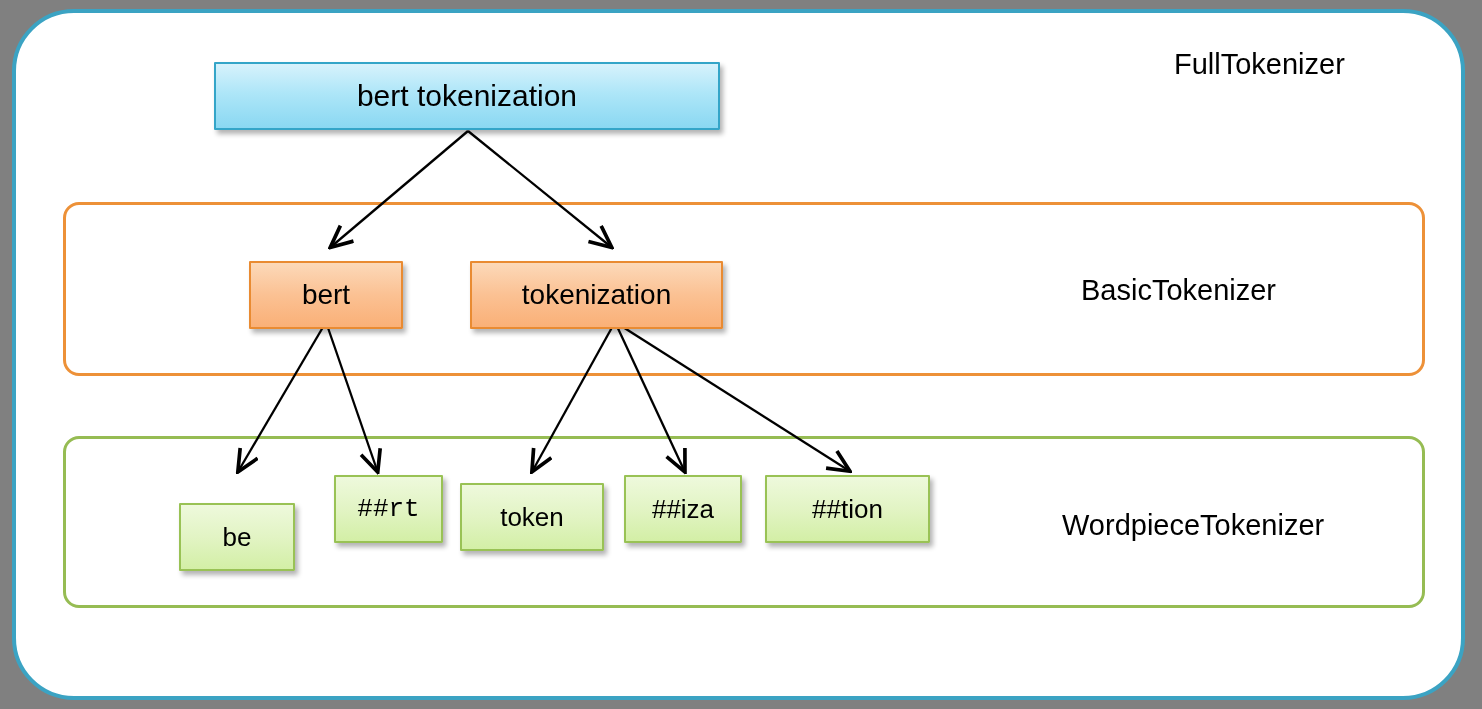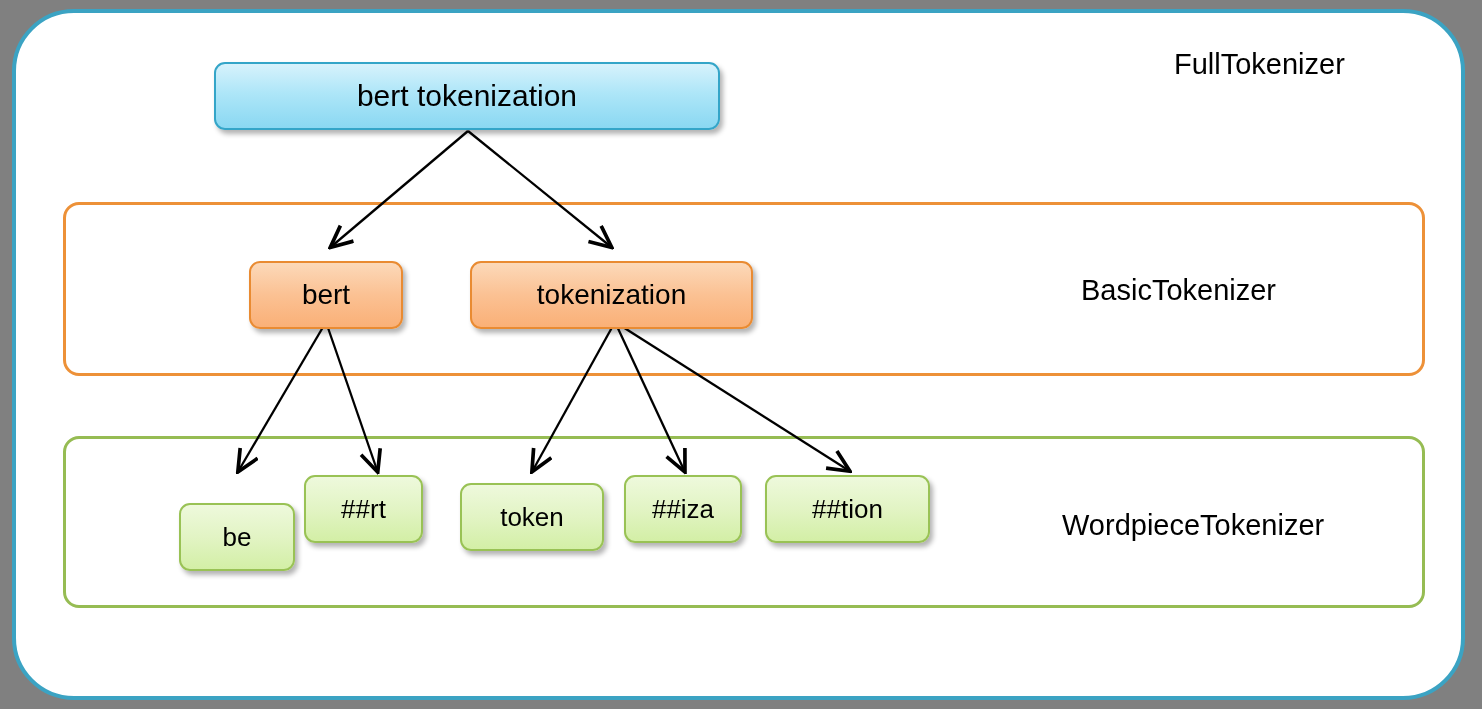--- a/index.html
+++ b/index.html
@@ -66,21 +66,21 @@
   .label-basic     { left: 1081px; top: 274px; }
   .label-wordpiece { left: 1062px; top: 509px; }
 
   
   .node {
     position: absolute;
     box-sizing: border-box;
     display: flex;
     align-items: center;
     justify-content: center;
-    border-radius: 11px;
+    border-radius: 1px;
     color: #000000;
     white-space: nowrap;
     box-shadow: 3px 4px 5px rgba(0,0,0,0.30);
     z-index: 5;
   }
 
   .node-root {
     background: linear-gradient(to bottom, #d7f2fc 0%, #aee6f8 45%, #8ad8f2 100%);
     border: 2px solid #34a5c8;
     font-size: 30px;
@@ -136,28 +136,28 @@
     </g>
   </svg>
 
   <div class="node node-root" style="left:214px; top:62px; width:506px; height:68px;">
     <span>bert tokenization</span>
   </div>
 
   <div class="node node-word" style="left:249px; top:252px; width:154px; height:68px;">
     <span>bert</span>
   </div>
-  <div class="node node-word" style="left:470px; top:252px; width:283px; height:68px;">
+  <div class="node node-word" style="left:470px; top:252px; width:253px; height:68px;">
     <span>tokenization</span>
   </div>
 
   <div class="node node-piece" style="left:179px; top:503px; width:116px; height:68px;">
     <span>be</span>
   </div>
-  <div class="node node-piece" style="left:304px; top:475px; width:119px; height:68px;">
+  <div class="node node-piece" style="left:334px; top:475px; width:109px; height:68px;font-family:Liberation Mono, monospace;">
     <span>##rt</span>
   </div>
   <div class="node node-piece" style="left:460px; top:475px; width:144px; height:68px;margin-top:8px;">
     <span>token</span>
   </div>
   <div class="node node-piece" style="left:624px; top:475px; width:118px; height:68px;">
     <span>##iza</span>
   </div>
   <div class="node node-piece" style="left:765px; top:475px; width:165px; height:68px;">
     <span>##tion</span>

